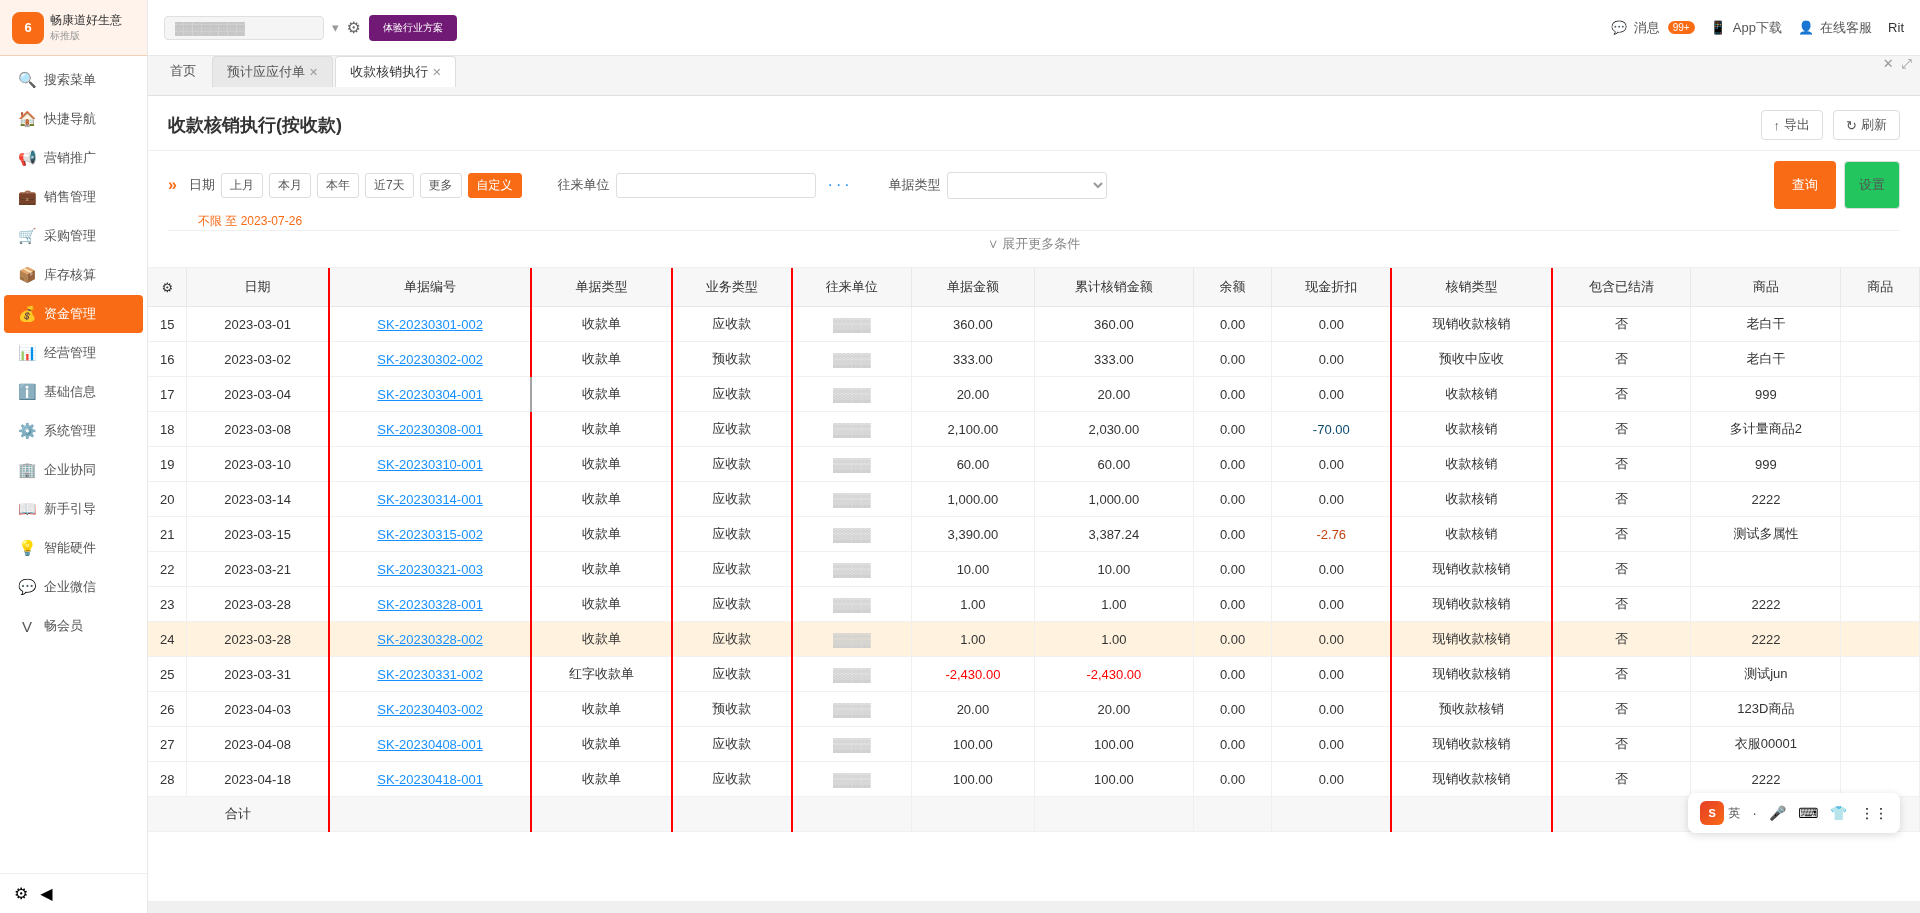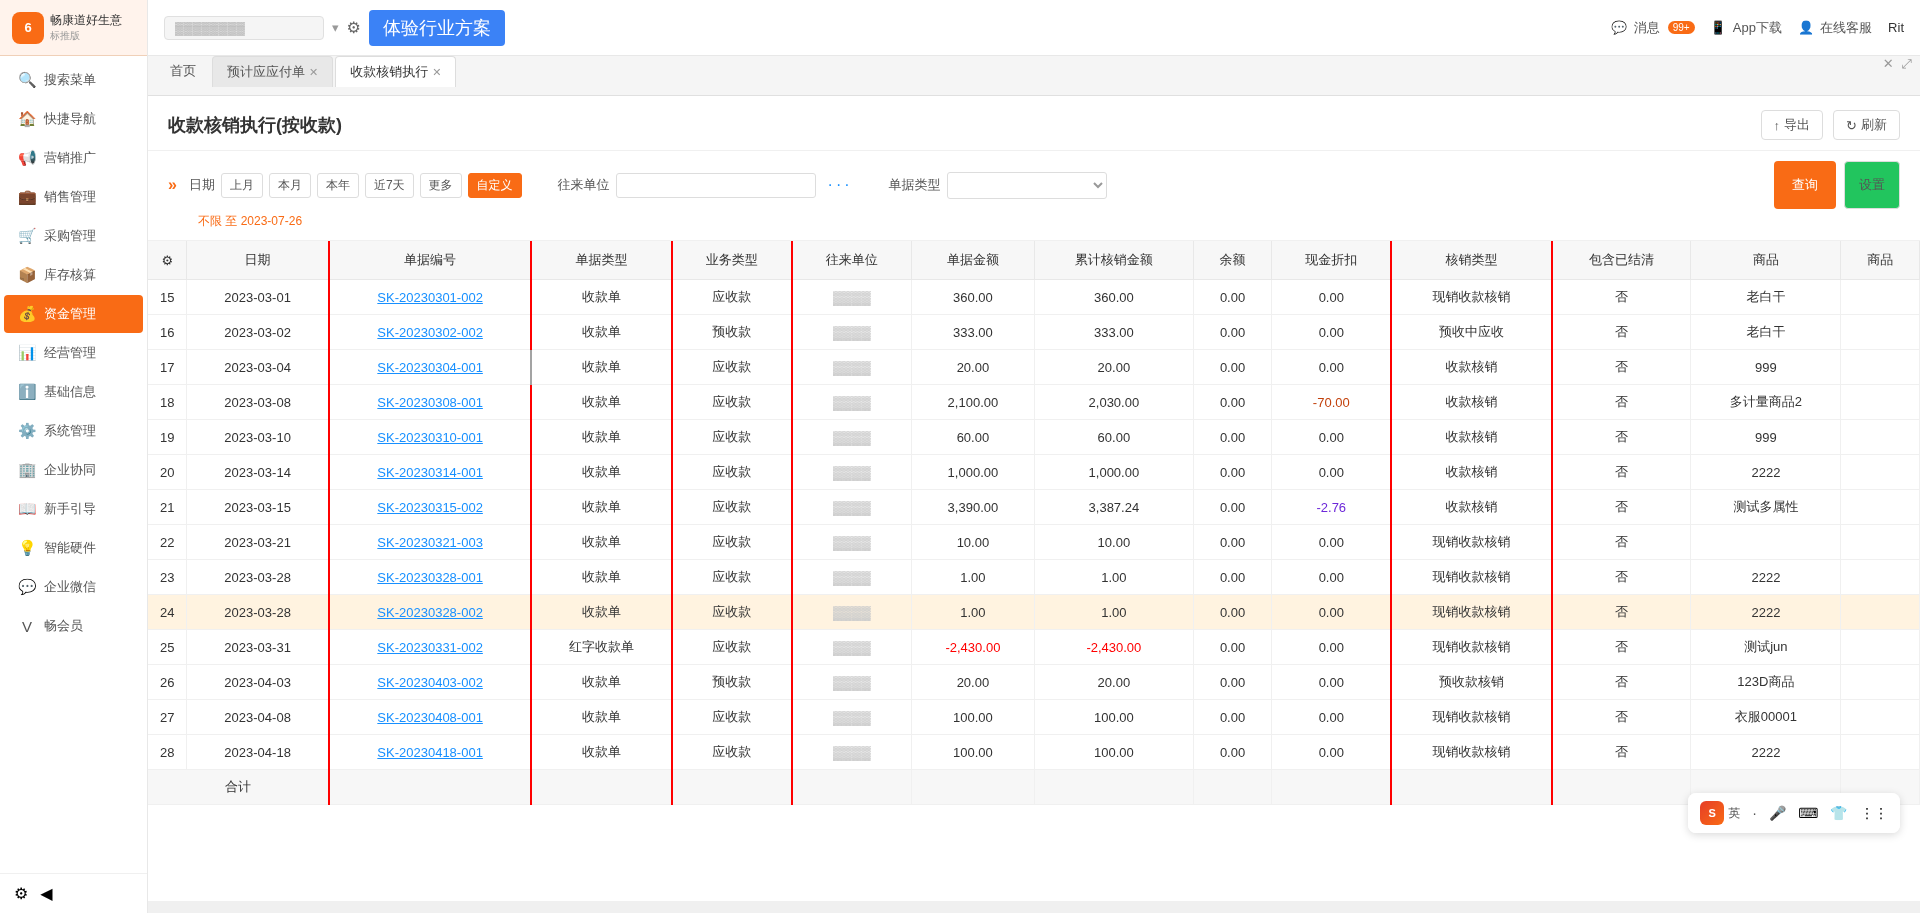--- a/index.html
+++ b/index.html
@@ -60,22 +60,22 @@
       padding: 0 16px;
       border-bottom: 1px solid #e8e8e8;
       gap: 12px;
     }
     .topbar-left { display: flex; align-items: center; gap: 8px; flex: 1; }
     .breadcrumb-input {
       background: #f5f5f5; border: 1px solid #e0e0e0; border-radius: 4px;
       padding: 4px 10px; color: #999; font-size: 12px; min-width: 160px;
     }
     .topbar-btn {
-      background: #3b82f6; color: #fff; border: none;
-      padding: 6px 14px; border-radius: 4px; cursor: pointer; font-size: 18px;
+      background: #701a75; color: #fff; border: none;
+      padding: 6px 14px; border-radius: 4px; cursor: pointer; font-size: 10px;
     }
     .topbar-right { display: flex; align-items: center; gap: 16px; }
     .topbar-icon-group { display: flex; align-items: center; gap: 6px; color: #555; font-size: 13px; cursor: pointer; }
     .badge {
       background: #f96b15; color: #fff; border-radius: 10px;
       padding: 1px 5px; font-size: 10px; margin-left: 2px;
     }
 
     
     .tabbar {
@@ -355,20 +355,23 @@
           </select>
         </div>
         <div style="margin-left:auto; display:flex; gap:8px;">
           <button class="query-btn">查询</button>
           <button class="setting-btn">设置</button>
         </div>
       </div>
       <div style="margin-top:4px; margin-left:30px;">
         <span class="filter-date-range">不限 至 2023-07-26</span>
       </div>
+      <div class="expand-bar">
+        <span>∨ 展开更多条件</span>
+      </div>
     </div>
 
     <div class="table-container">
       <table>
         <thead>
           <tr>
             <th style="width:36px;">⚙</th>
             <th>日期</th>
             <th style="border-left:2px solid red;border-right:2px solid red;">单据编号</th>
             <th>单据类型</th>
@@ -436,21 +439,21 @@
             <tr>
               <td>18</td>
               <td>2023-03-08</td>
               <td style="border-left:2px solid red;border-right:2px solid red;"><span class="link-text">SK-20230308-001</span></td>
               <td>收款单</td>
               <td style="border-left:2px solid red;border-right:2px solid red;">应收款</td>
               <td style="color: rgb(204, 204, 204);">▓▓▓▓</td>
               <td>2,100.00</td>
               <td>2,030.00</td>
               <td>0.00</td>
-              <td style="color: #c2410c;">-70.00</td>
+              <td style="color: #0c4a6e;">-70.00</td>
               <td style="border-left:2px solid red;border-right:2px solid red;">收款核销</td>
               <td>否</td>
               <td>多计量商品2</td>
               <td></td>
             </tr>
             <tr>
               <td>19</td>
               <td>2023-03-10</td>
               <td style="border-left:2px solid red;border-right:2px solid red;"><span class="link-text">SK-20230310-001</span></td>
               <td>收款单</td>
@@ -484,21 +487,21 @@
             <tr>
               <td>21</td>
               <td>2023-03-15</td>
               <td style="border-left:2px solid red;border-right:2px solid red;"><span class="link-text">SK-20230315-002</span></td>
               <td>收款单</td>
               <td style="border-left:2px solid red;border-right:2px solid red;">应收款</td>
               <td style="color: rgb(204, 204, 204);">▓▓▓▓</td>
               <td>3,390.00</td>
               <td>3,387.24</td>
               <td>0.00</td>
-              <td style="color: #6d28d9;">-2.76</td>
+              <td style="color: #c2410c;">-2.76</td>
               <td style="border-left:2px solid red;border-right:2px solid red;">收款核销</td>
               <td>否</td>
               <td>测试多属性</td>
               <td></td>
             </tr>
             <tr>
               <td>22</td>
               <td>2023-03-21</td>
               <td style="border-left:2px solid red;border-right:2px solid red;"><span class="link-text">SK-20230321-003</span></td>
               <td>收款单</td>

